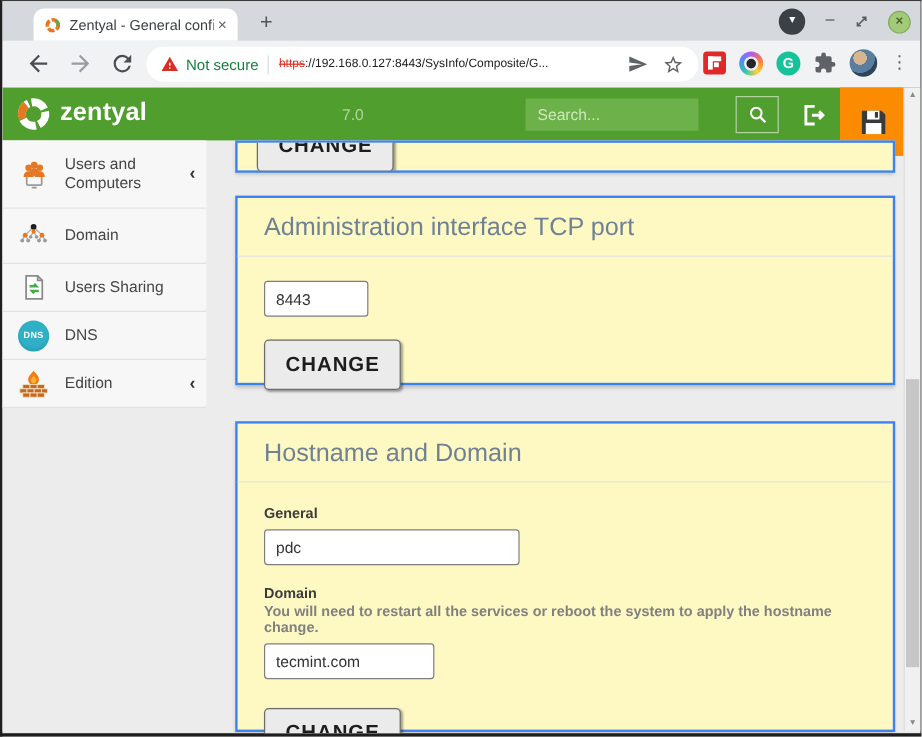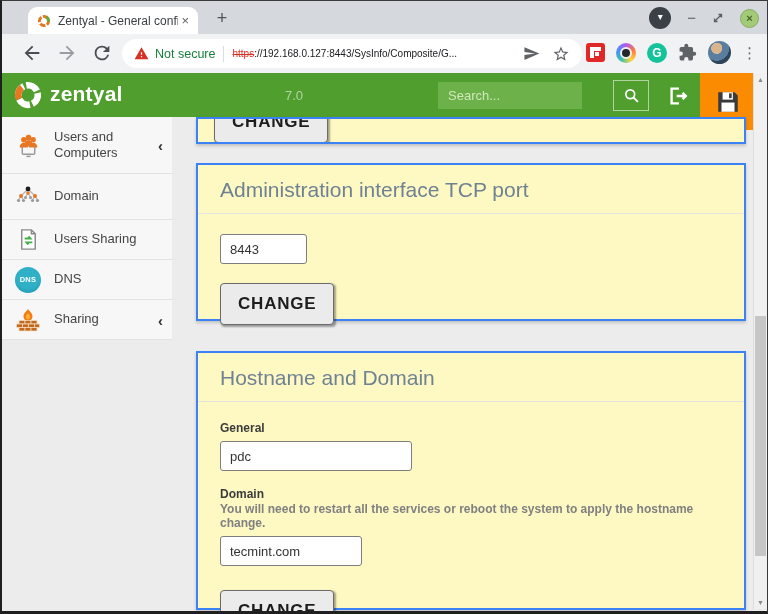--- a/index.html
+++ b/index.html
@@ -272,42 +272,42 @@
               <rect x="1.5" y="17" width="6" height="3.5"></rect>
                 <rect x="7.5" y="17" width="6" height="3.5"></rect>
                 <rect x="13.5" y="17" width="6" height="3.5"></rect>
                 <rect x="19.5" y="17" width="5" height="3.5"></rect>
               <rect x="4" y="20.5" width="6" height="3.5"></rect>
                 <rect x="10" y="20.5" width="6" height="3.5"></rect>
                 <rect x="16" y="20.5" width="6" height="3.5"></rect>
             </g>
           </svg>
         </span>
-        <span class="snav-label">Sharing</span>
+        <span class="snav-label">Edition</span>
         <span class="snav-chev">‹</span>
       </div>
     </div>
 
     <div class="card card1">
       <button class="zbtn">CHANGE</button>
     </div>
 
     <div class="card card2">
       <div class="card-title">Administration interface TCP port</div>
       <div class="card-body">
         <input class="zinput" style="width: 87px; margin-top: 20px;" value="8443">
         <button class="zbtn" style="margin-top:19px;">CHANGE</button>
       </div>
     </div>
 
     <div class="card card3">
       <div class="card-title">Hostname and Domain</div>
       <div class="card-body">
         <div class="flabel" style="margin-top:19px;">General</div>
-        <input class="zinput" style="width: 192px; margin-top: 6px;" value="pdc">
+        <input class="zinput" style="width: 213px; margin-top: 6px;" value="pdc">
         <div class="flabel" style="margin-top:16px;">Domain</div>
         <div class="fnote">You will need to restart all the services or reboot the system to apply the hostname change.</div>
         <input class="zinput" style="width: 142px; margin-top: 6px;" value="tecmint.com">
         <div><button class="zbtn" style="margin-top:24px;">CHANGE</button></div>
       </div>
     </div>
 
     <div class="pscroll">
       <div class="arr arr-up">▲</div>
       <div class="pthumb"></div>

